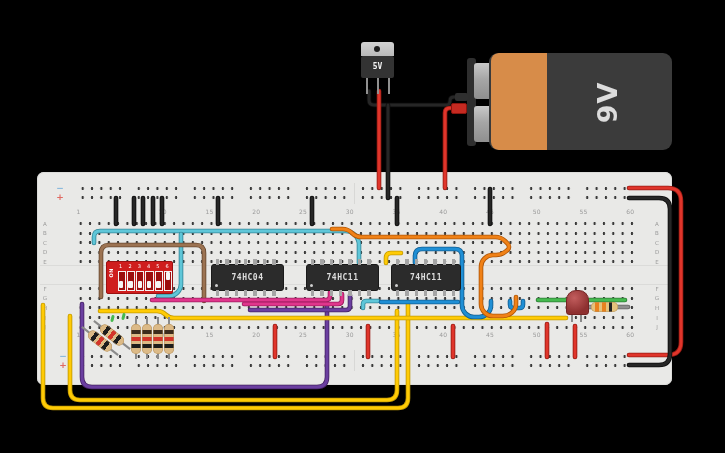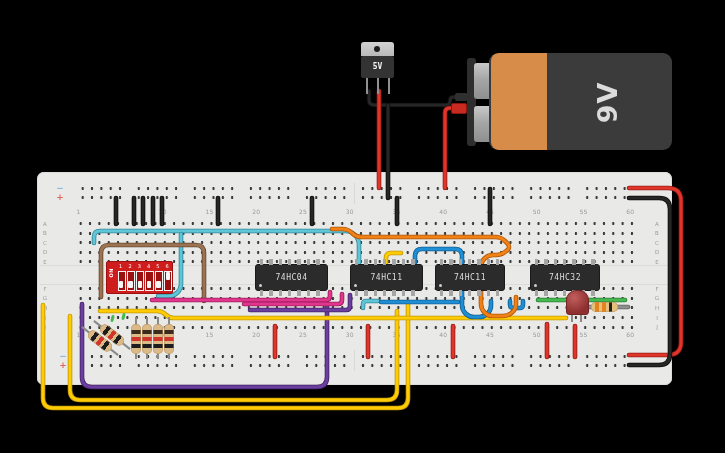--- a/index.html
+++ b/index.html
@@ -38,21 +38,21 @@
   .plug{border-radius:2px;}
   
   #dip{left:106px;top:261px;width:65px;height:31px;background:#cf1d1d;border:1px solid #9b1010;border-radius:2px;}
   #dip-on{position:absolute;left:2px;top:6px;color:#fff;font-size:5px;font-weight:bold;line-height:5px;
           writing-mode:vertical-rl;transform:rotate(180deg);letter-spacing:0.5px;}
   .dip-num{position:absolute;top:1.5px;color:#fff;font-size:5px;line-height:5px;transform:translateX(-50%);}
   .dip-slot{position:absolute;top:8.5px;width:6.4px;height:18px;background:#9c0f0f;border:0.8px solid #f3f3f3;}
   .dip-knob{position:absolute;left:0.6px;width:4.4px;height:7.6px;background:#f5f5f5;border-radius:1px;}
   
   .ic{height:25px;background:#2b2b2b;border-radius:3px;border:1px solid #1a1a1a;color:#ddd;
-      font-family:"DejaVu Sans Mono",monospace;font-size:8px;font-weight:normal;text-align:center;line-height:25px;letter-spacing:0.5px;margin-left:44px;}
+      font-family:"DejaVu Sans Mono",monospace;font-size:8px;font-weight:bold;text-align:center;line-height:25px;letter-spacing:0.5px;}
   .ic .pins{position:absolute;left:4px;right:4px;height:6px;
       background-image:repeating-linear-gradient(90deg,#a5a5a5 0 3.4px,rgba(0,0,0,0) 3.4px 9.35px);}
   .ic .pins.top{top:-6px;} .ic .pins.bot{bottom:-6px;}
   .ic .pin1{position:absolute;left:3px;bottom:3px;width:3px;height:3px;border-radius:50%;background:#cfcfcf;}
   
   .res-v{width:10px;height:42px;}
   .res-v .lead{position:absolute;left:4px;top:0;width:2px;height:42px;background:#8a8a8a;}
   .res-v .rbody{position:absolute;left:0;top:7px;width:10px;height:30px;border-radius:5px;
       background:linear-gradient(180deg,#dcba87 0 6px,#3b2b1d 6px 10px,#dcba87 10px 13px,#d3342a 13px 17px,#dcba87 17px 20px,#1d1d1d 20px 24px,#dcba87 24px 100%);
       box-shadow:inset 0 0 0 0.5px #b3905c;}
@@ -235,26 +235,20 @@
     <div class="pins bot"></div>
     <div class="pin1"></div>
     <span>74HC11</span>
   </div>
   <div class="comp ic" style="left:391px;top:264px;width:68px">
     <div class="pins top"></div>
     <div class="pins bot"></div>
     <div class="pin1"></div>
     <span>74HC11</span>
   </div>
-  <div class="comp ic" style="left:486px;top:264px;width:68px">
-    <div class="pins top"></div>
-    <div class="pins bot"></div>
-    <div class="pin1"></div>
-    <span>74HC32</span>
-  </div>
 
   <div class="comp res-v" style="left:131px;top:317px">
       <div class="lead"></div>
       <div class="rbody"></div>
     </div>
   <div class="comp res-v" style="left:142px;top:317px">
       <div class="lead"></div>
       <div class="rbody"></div>
     </div>
   <div class="comp res-v" style="left:153px;top:317px">

